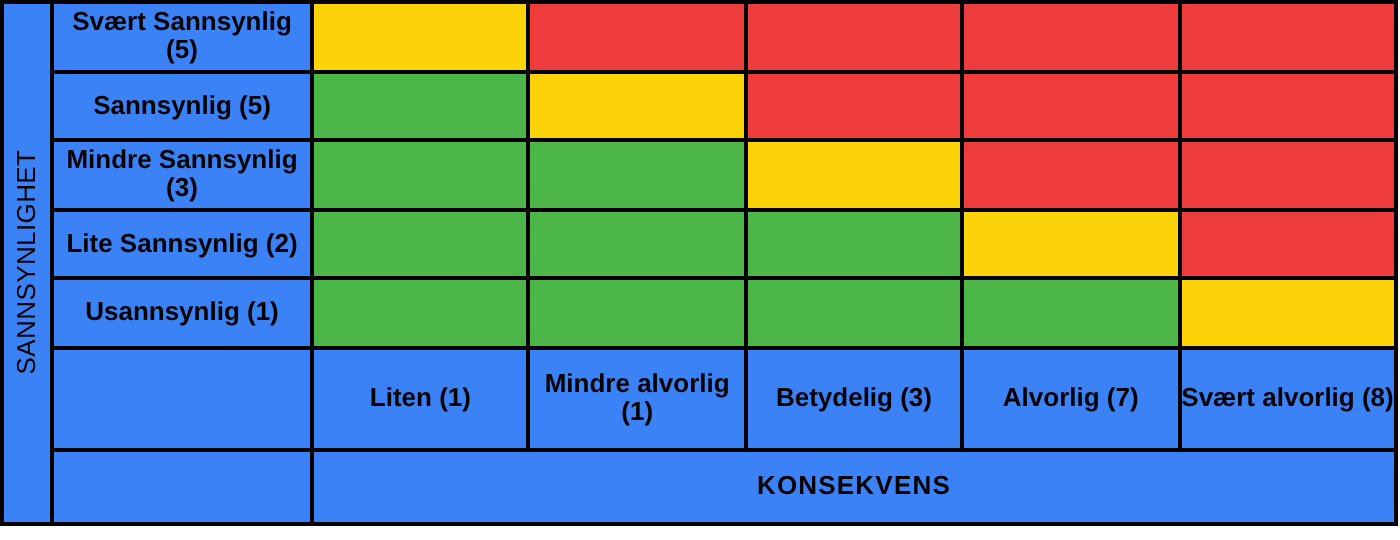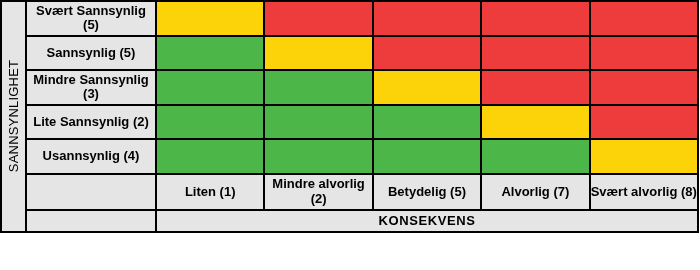--- a/index.html
+++ b/index.html
@@ -26,39 +26,39 @@
     table-layout: fixed;
     width: 697px;
     margin: 0;
     border: 2px solid #000000;
   }
 
   table.risk-matrix td {
     border: 2px solid #000000;
     padding: 0;
     margin: 0;
-    background: #e5e5e5;
+    background: #3b82f6;
     text-align: center;
     vertical-align: middle;
     font-size: 13px;
     font-weight: bold;
     color: #000000;
     line-height: 1.12;
     box-sizing: border-box;
   }
 
   
   col.c-axis   { width: 25px;  }
   col.c-rowlab { width: 130px; }
   col.c-data   { width: 108.4px; }
 
   
   tr.r-data      { height: 34.6px; }
-  tr.r-collab    { height: 36px;   }
-  tr.r-axislab   { height: 22px;   }
+  tr.r-collab    { height: 51px;   }
+  tr.r-axislab   { height: 37px;   }
 
   
   td.axis-cell {
     position: relative;
     padding: 0;
     overflow: hidden;
   }
   .axis-text {
     position: absolute;
     top: 50%;
@@ -147,33 +147,33 @@
       <tr class="r-data">
         <td class="row-label">Lite Sannsynlig (2)</td>
         <td class="cell-risk" style="background-color: rgb(76, 182, 72);"></td>
         <td class="cell-risk" style="background-color: rgb(76, 182, 72);"></td>
         <td class="cell-risk" style="background-color: rgb(76, 182, 72);"></td>
         <td class="cell-risk" style="background-color: rgb(251, 211, 8);"></td>
         <td class="cell-risk" style="background-color: rgb(238, 59, 59);"></td>
       </tr>
 
       <tr class="r-data">
-        <td class="row-label">Usannsynlig (4)</td>
+        <td class="row-label">Usannsynlig (1)</td>
         <td class="cell-risk" style="background-color: rgb(76, 182, 72);"></td>
         <td class="cell-risk" style="background-color: rgb(76, 182, 72);"></td>
         <td class="cell-risk" style="background-color: rgb(76, 182, 72);"></td>
         <td class="cell-risk" style="background-color: rgb(76, 182, 72);"></td>
         <td class="cell-risk" style="background-color: rgb(251, 211, 8);"></td>
       </tr>
 
       <tr class="r-collab">
         <td class="empty-cell"></td>
         <td class="col-label">Liten (1)</td>
-        <td class="col-label">Mindre alvorlig (2)</td>
-        <td class="col-label">Betydelig (5)</td>
+        <td class="col-label">Mindre alvorlig (1)</td>
+        <td class="col-label">Betydelig (3)</td>
         <td class="col-label">Alvorlig (7)</td>
         <td class="col-label">Svært alvorlig (8)</td>
       </tr>
 
       <tr class="r-axislab">
         <td class="empty-cell"></td>
         <td class="bottom-axis" colspan="5">KONSEKVENS</td>
       </tr>
 
     </tbody>

